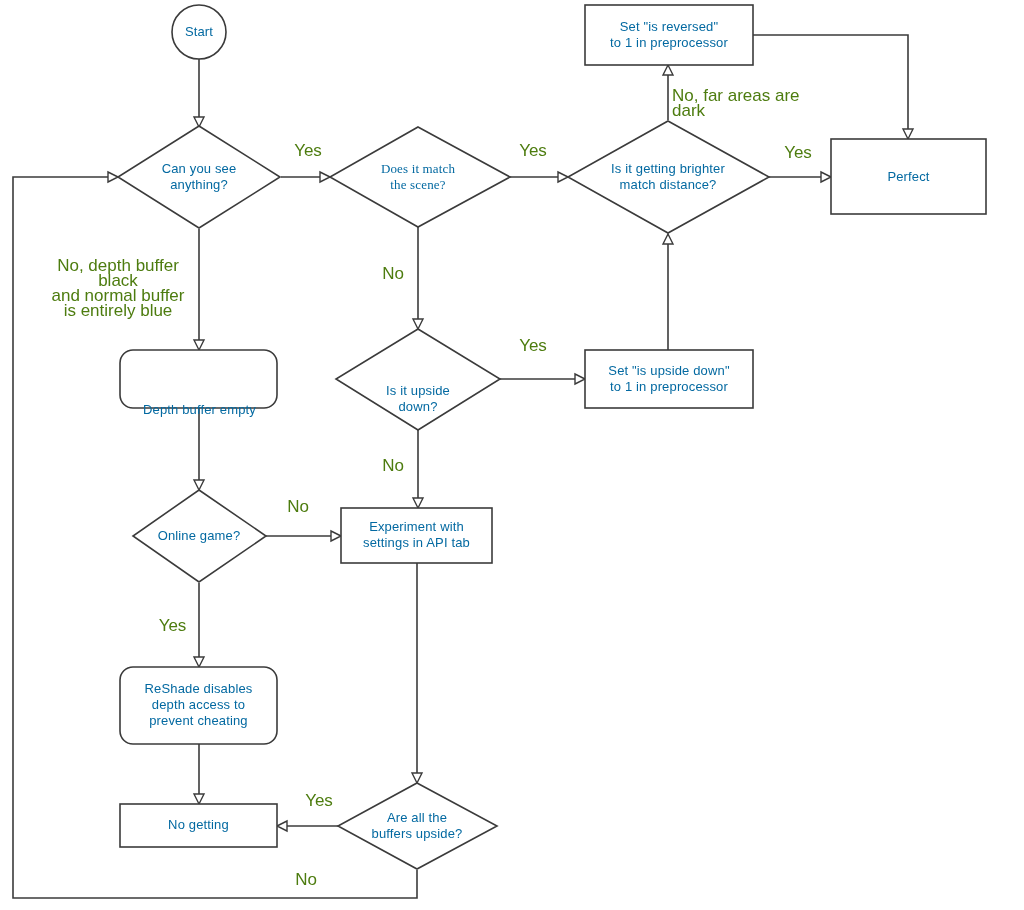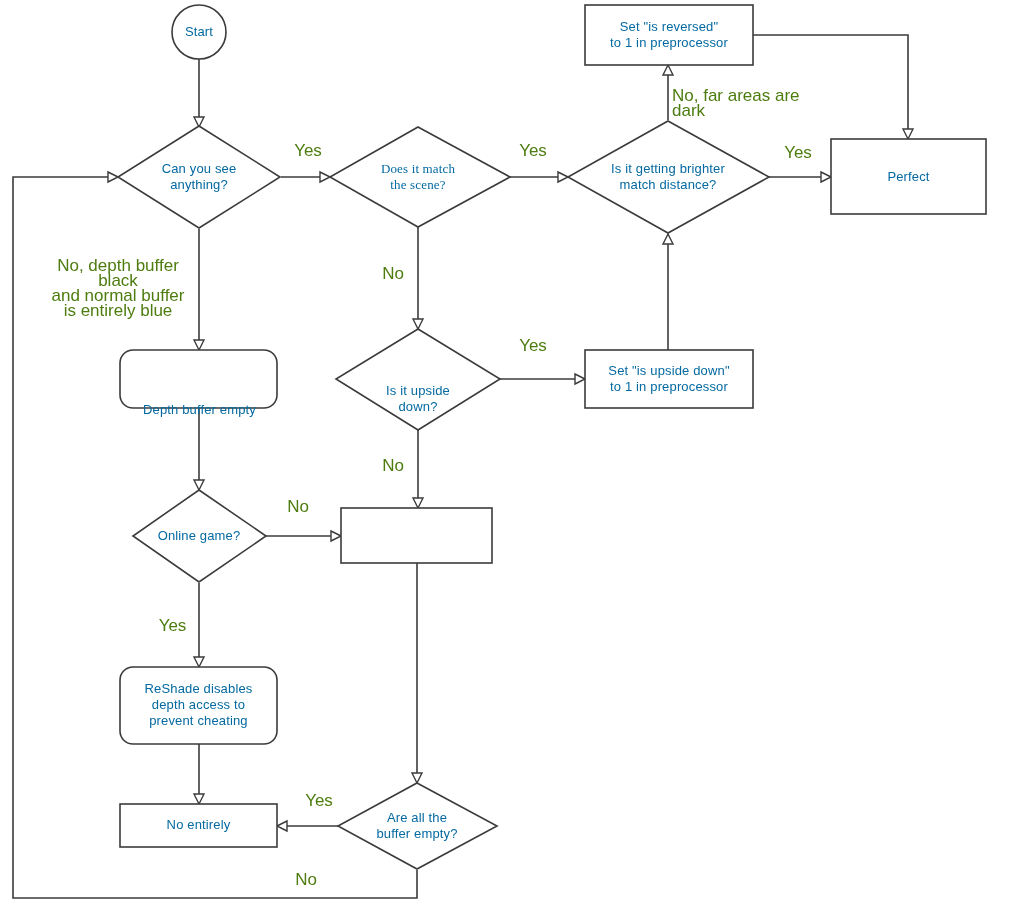--- a/index.html
+++ b/index.html
@@ -212,29 +212,31 @@
   <div class="node-text" style="left:122px; top:384px; width:155px; height:18px;margin-top:17px;">Depth buffer empty</div>
 
   <div class="node-text" style="left:350px; top:362px; width:136px; height:34px;margin-top:20px;">Is it upside
 down?</div>
 
   <div class="node-text" style="left:587px; top:362px; width:164px; height:34px;">Set "is upside down"
 to 1 in preprocessor</div>
 
   <div class="node-text" style="left:135px; top:527px; width:128px; height:18px;text-align:center;">Online game?</div>
 
+  <div class="node-text" style="left:343px; top:518px; width:147px; height:34px;">Experiment with
+settings in API tab</div>
 
   <div class="node-text" style="left:122px; top:680px; width:153px; height:50px;">ReShade disables
 depth access to
 prevent cheating</div>
 
-  <div class="node-text" style="left:122px; top:816px; width:153px; height:18px;">No entirely</div>
+  <div class="node-text" style="left:122px; top:816px; width:153px; height:18px;">No getting</div>
 
   <div class="node-text" style="left:352px; top:809px; width:130px; height:34px;">Are all the
-buffer empty?</div>
+buffers upside?</div>
 
   <div class="edge-label" style="left:288px; top:143px; width:40px;">Yes</div>
 
   <div class="edge-label" style="left:38px; top:258px; width:160px; text-align:center;">No, depth buffer black
 and normal buffer
 is entirely blue</div>
 
   <div class="edge-label" style="left:513px; top:143px; width:40px;">Yes</div>
 
   <div class="edge-label" style="left:378px; top:266px; width:30px;">No</div>

